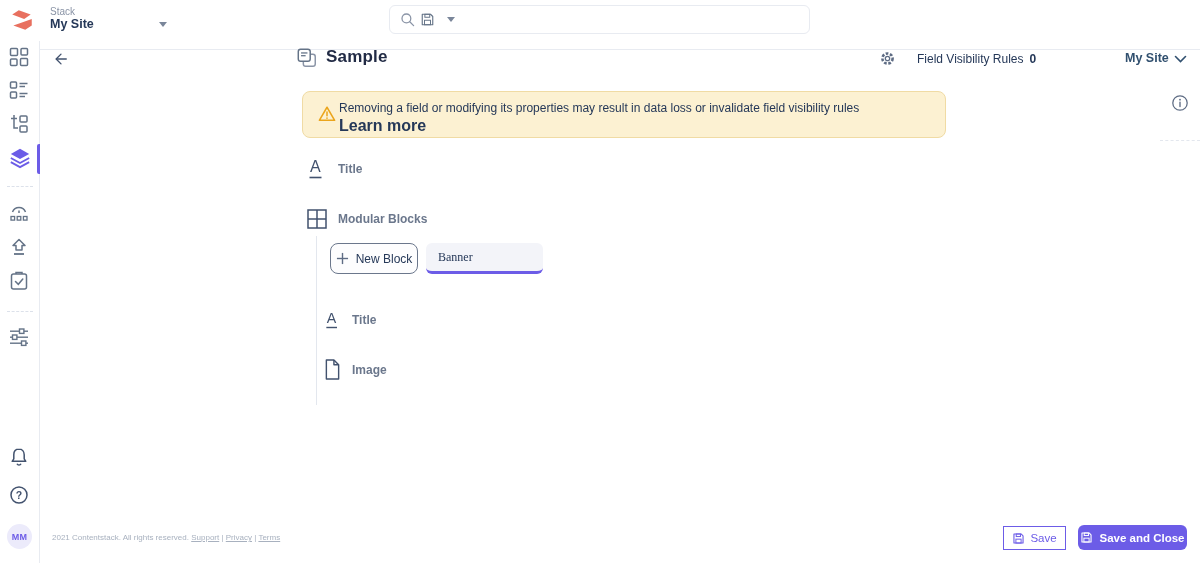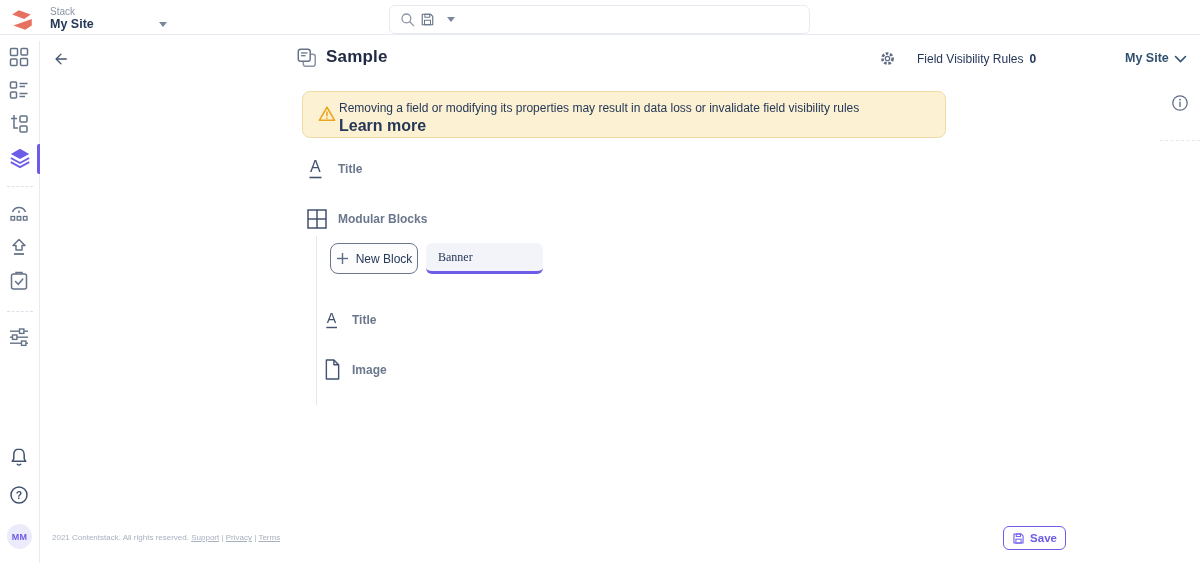--- a/index.html
+++ b/index.html
@@ -4,21 +4,21 @@
 <style>
   * { margin:0; padding:0; box-sizing:border-box; }
   html,body { background:#f4f5f7; }
   body { font-family:"Liberation Sans", sans-serif; }
   .screen {
     position:relative; width:1200px; height:563px; background:#ffffff;
     overflow:hidden; color:#253858;
   }
 
   
-  .topbar { position:absolute; top:0; left:0; width:1200px; height:35px; background:#fff; border-bottom:1px solid #e8ebf1;padding-left:40px; }
+  .topbar { position:absolute; top:0; left:0; width:1200px; height:50px; background:#fff; border-bottom:1px solid #e8ebf1;padding-left:40px; }
   .logo { position:absolute; top:7px; left:9px; width:26px; height:26px; }
   .stack-label { position:absolute; top:6px; left:50px; font-size:10px; color:#8a94a6; }
   .stack-name  { position:absolute; top:17px; left:50px; font-size:12.5px; font-weight:bold; color:#253858; cursor:pointer; }
   .stack-caret { position:absolute; top:22px; left:159px; width:0; height:0; border-left:4px solid transparent; border-right:4px solid transparent; border-top:5px solid #7a869a; cursor:pointer; }
   .searchbox {
     position:absolute; top:5px; left:389px; width:421px; height:29px;
     border:1px solid #e8ebf1; border-radius:6px; background:#fff;
     display:flex; align-items:center; padding:0 10px;
   }
   .searchbox input {
@@ -78,23 +78,23 @@
     font-size:12px; color:#253858; cursor:pointer;font-family:Liberation Serif, serif;
   }
   .block-tab.active { left:426px; width:117px; background:#f3f4f9; border-bottom:3px solid #6c5ce7; }
   .block-tab.inactive { left:552px; width:119px; background:#fff; border:1px solid #e8ebf1; }
 
   
   .footer-note { position:absolute; top:533px; left:52px; font-size:8px; color:#a8b1bf; }
   .footer-note a { color:#a8b1bf; text-decoration:underline; cursor:pointer; }
   .save-btn {
     position:absolute; top:526px; left:1003px; width:63px; height:24px;
-    background:#fff; border:1px solid #6c5ce7; border-radius:6px;
+    background:#fff; border:1px solid #6c5ce7; border-radius:0;
     display:flex; align-items:center; justify-content:center; gap:5px;
-    font-size:11.5px; font-weight:bold; color:#6c5ce7; cursor:pointer;
+    font-size:11.5px; font-weight:normal; color:#6c5ce7; cursor:pointer;
   }
   .saveclose-btn {
     position:absolute; top:525px; left:1078px; width:109px; height:25px;
     background:#6c5ce7; border:none; border-radius:6px;
     display:flex; align-items:center; justify-content:center; gap:6px;
     font-size:11.5px; font-weight:bold; color:#fff; cursor:pointer;
   }
   svg { display:block; }
 </style>
 </head>
@@ -342,14 +342,24 @@
     <span>
       <svg width="13" height="13" viewBox="0 0 20 20">
           <path d="M3 3 H14 L17 6 V17 H3 Z" fill="none" stroke="#6c5ce7" stroke-width="1.7" stroke-linejoin="round"></path>
           <rect x="6.5" y="3" width="6.5" height="4" fill="none" stroke="#6c5ce7" stroke-width="1.5"></rect>
           <rect x="6" y="11" width="8" height="6" fill="none" stroke="#6c5ce7" stroke-width="1.5"></rect>
         </svg>
     </span>
     <span>Save</span>
   </button>
 
+  <button class="saveclose-btn">
+    <span>
+      <svg width="13" height="13" viewBox="0 0 20 20">
+          <path d="M3 3 H14 L17 6 V17 H3 Z" fill="none" stroke="#ffffff" stroke-width="1.7" stroke-linejoin="round"></path>
+          <rect x="6.5" y="3" width="6.5" height="4" fill="none" stroke="#ffffff" stroke-width="1.5"></rect>
+          <rect x="6" y="11" width="8" height="6" fill="none" stroke="#ffffff" stroke-width="1.5"></rect>
+        </svg>
+    </span>
+    <span>Save and Close</span>
+  </button>
 
 </div>
 
 </body></html>

